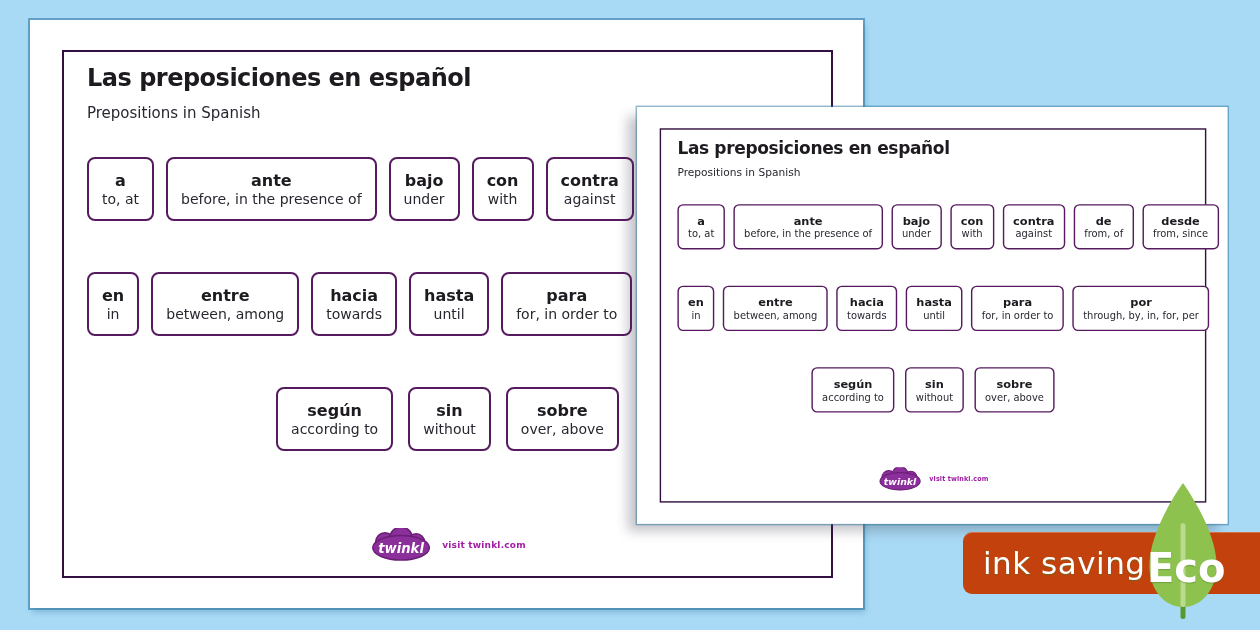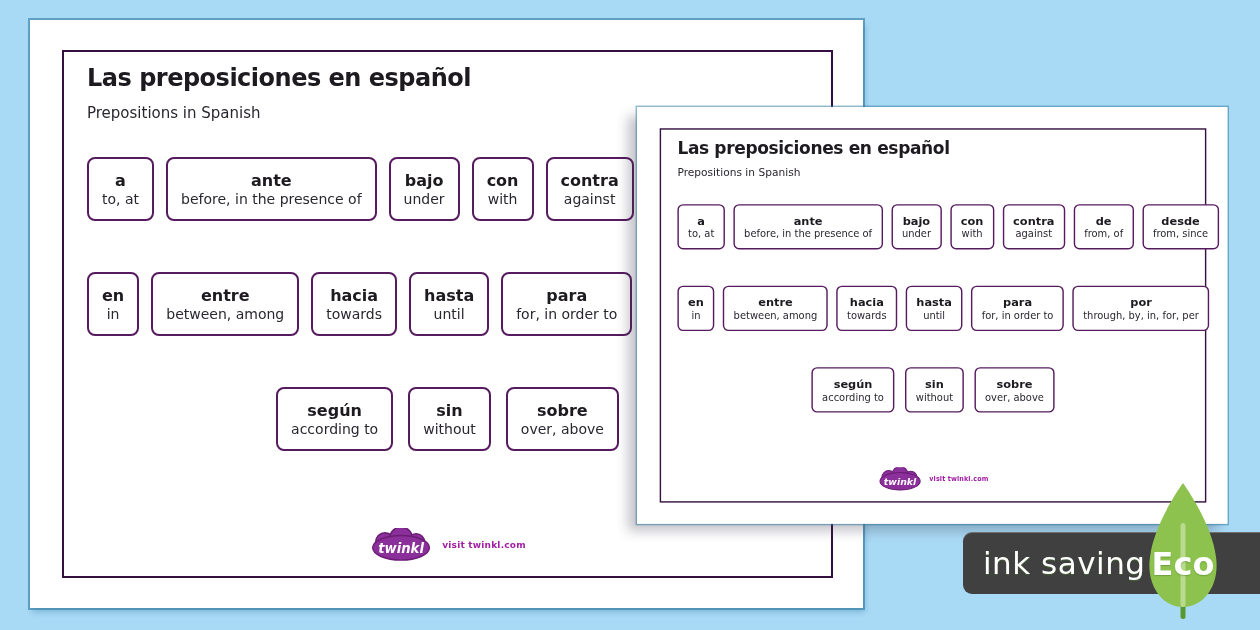--- a/index.html
+++ b/index.html
@@ -96,21 +96,21 @@
     font-weight: bold;
     color: #a21ea5;
     letter-spacing: 0.2px;
   }
 
   
   .eco-banner {
     position: absolute;
     left: 963px; top: 532px;
     width: 297px; height: 62px;
-    background: #404040;
+    background: #c2410c;
     border-radius: 9px 0 0 9px;
     z-index: 3;
     box-shadow: inset 0 1px 0 rgba(255,255,255,0.25);
   }
   .ink-saving-label {
     position: absolute;
     left: 20px; top: 50%;
     transform: translateY(-50%);
     color: #ffffff;
     font-size: 31px;
@@ -123,21 +123,21 @@
     left: 1142px; top: 481px;
     width: 82px; height: 140px;
     z-index: 4;
   }
   .eco-label {
     position: absolute;
     left: 1147px; top: 545px;
     width: 72px;
     text-align: center;
     color: #ffffff;
-    font-size: 32px;
+    font-size: 40px;
     font-weight: bold;
     z-index: 5;
     text-shadow: 0 1px 1px rgba(80,130,50,0.5);
   }
 </style>
 </head>
 <body>
 
 <div class="sheet sheet-back">
   <div class="frame">

